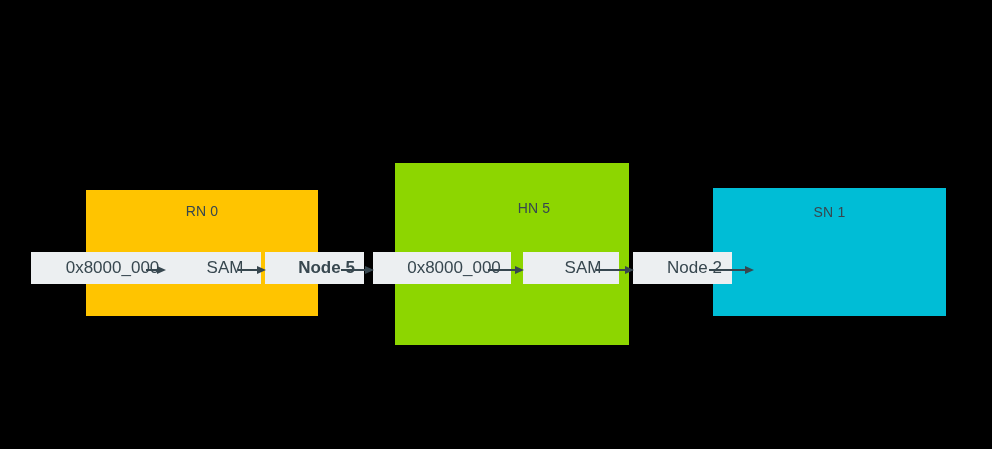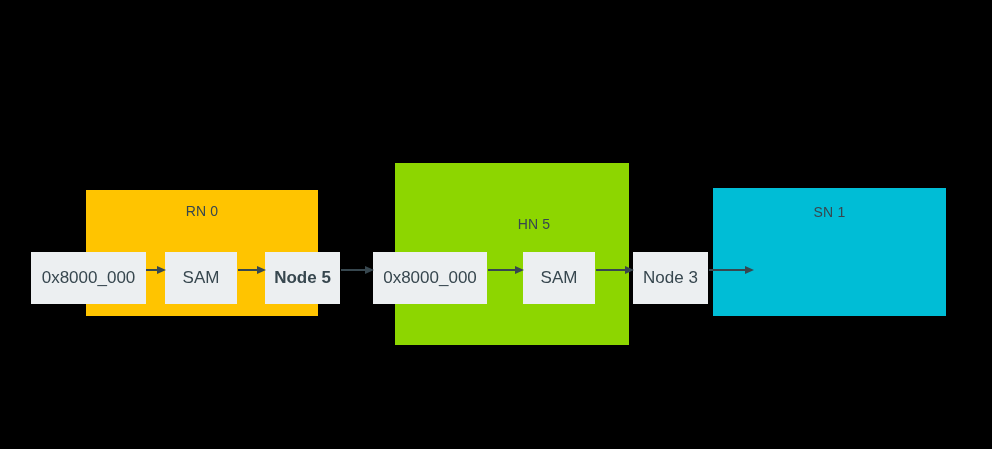--- a/index.html
+++ b/index.html
@@ -26,33 +26,34 @@
     font-size: 14px;
     line-height: 22px;
     color: var(--ink, #37474F);
     font-weight: 400;
     letter-spacing: 0.2px;
   }
   .node-rn0 { left: 86px;  top: 190px; width: 232px; height: 126px; }
   .node-hn5 { left: 395px; top: 163px; width: 234px; height: 182px; }
   .node-sn2 { left: 713px; top: 188px; width: 233px; height: 128px; }
   .node-rn0 .node-label { top: 10px; }
-  .node-hn5 .node-label { top: 50px; padding-left: 44px; }
+  .node-hn5 .node-label { top: 34px; padding-left: 44px; }
   .node-sn2 .node-label { top: 13px; }
   .chip {
     position: absolute;
     top: 252px;
-    height: 52px;
+    height: 32px;
     background: var(--chip, #ECEFF1);
     color: var(--ink, #37474F);
     font-size: 17px;
     display: flex;
     align-items: center;
     justify-content: center;
     white-space: nowrap;
+    padding-left: 24px;
   }
   .chip-1 { left: 31px;  width: 115px; }
   .chip-2 { left: 165px; width: 72px; }
   .chip-3 { left: 265px; width: 75px; font-weight: bold; }
   .chip-4 { left: 373px; width: 114px; }
   .chip-5 { left: 523px; width: 72px; }
   .chip-6 { left: 633px; width: 75px; }
   .arrow {
     position: absolute;
     top: 269px;
@@ -97,21 +98,21 @@
   <div class="chip chip-1">0x8000_000</div>
 
   <div class="chip chip-2">SAM</div>
 
   <div class="chip chip-3">Node 5</div>
 
   <div class="chip chip-4">0x8000_000</div>
 
   <div class="chip chip-5">SAM</div>
 
-  <div class="chip chip-6">Node 3</div>
+  <div class="chip chip-6">Node 2</div>
 
   <div class="arrow arrow-1"></div>
   <div class="arrow arrow-2"></div>
   <div class="arrow arrow-3"></div>
   <div class="arrow arrow-4"></div>
   <div class="arrow arrow-5"></div>
   <div class="arrow arrow-6"></div>
 
 </div>
 

